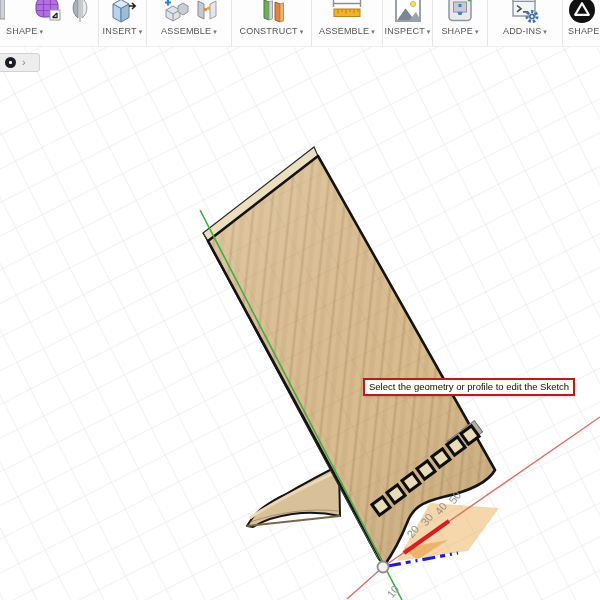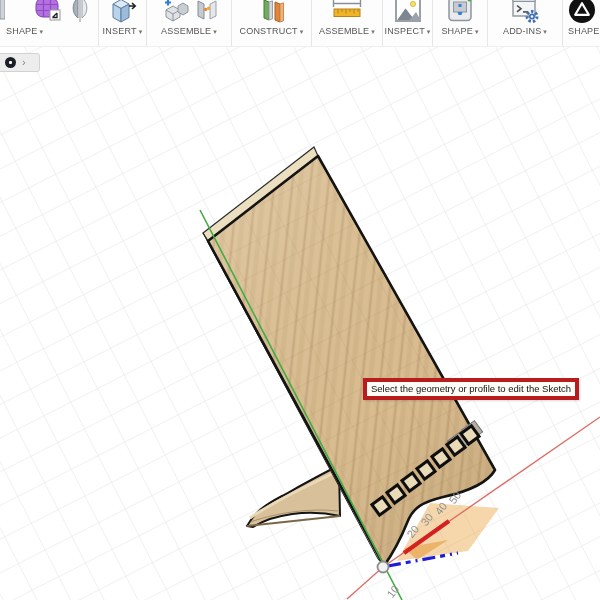--- a/index.html
+++ b/index.html
@@ -30,21 +30,21 @@
                 gap:6px;padding-left:6px;box-sizing:border-box;z-index:25;}
   .panel-toggle .dot{width:11px;height:11px;border-radius:50%;background:#1b1f27;position:relative;}
   .panel-toggle .dot::after{content:"";position:absolute;left:4px;top:4px;width:3px;height:3px;background:#fff;border-radius:1px;}
   .panel-toggle .chev{color:#8a8a8a;font-size:11px;line-height:1;}
 
   
   .viewport{position:absolute;top:46px;left:0;width:600px;height:554px;}
   .scene{display:block;}
 
   
-  .tooltip{position:absolute;left:363px;top:332px;background:#fdfdf6;border:4px solid #b91c1c;
+  .tooltip{position:absolute;left:363px;top:332px;background:#fdfdf6;border:2px solid #b91c1c;
            font-size:9.5px;color:#111;padding:1px 4px 2px 4px;white-space:nowrap;z-index:20;
            box-shadow:1px 1px 2px rgba(0,0,0,.15);}
 </style>
 </head>
 <body>
 
 <div class="app">
 
   <div class="toolbar">
 

